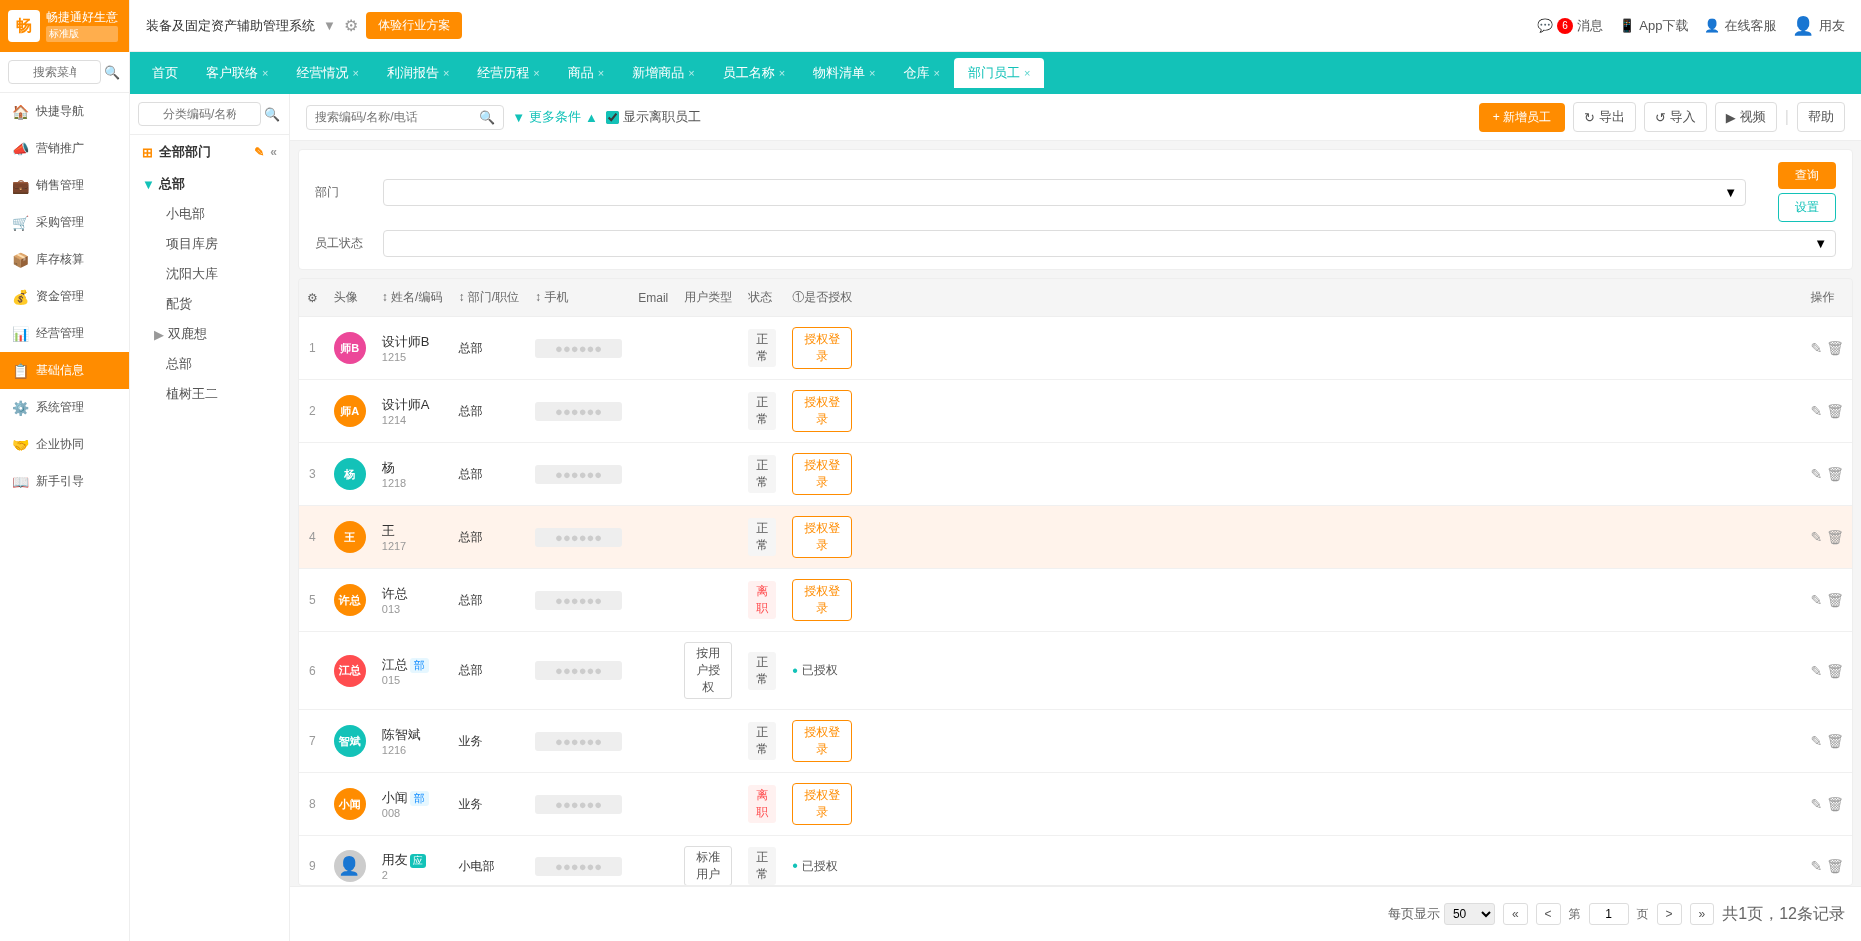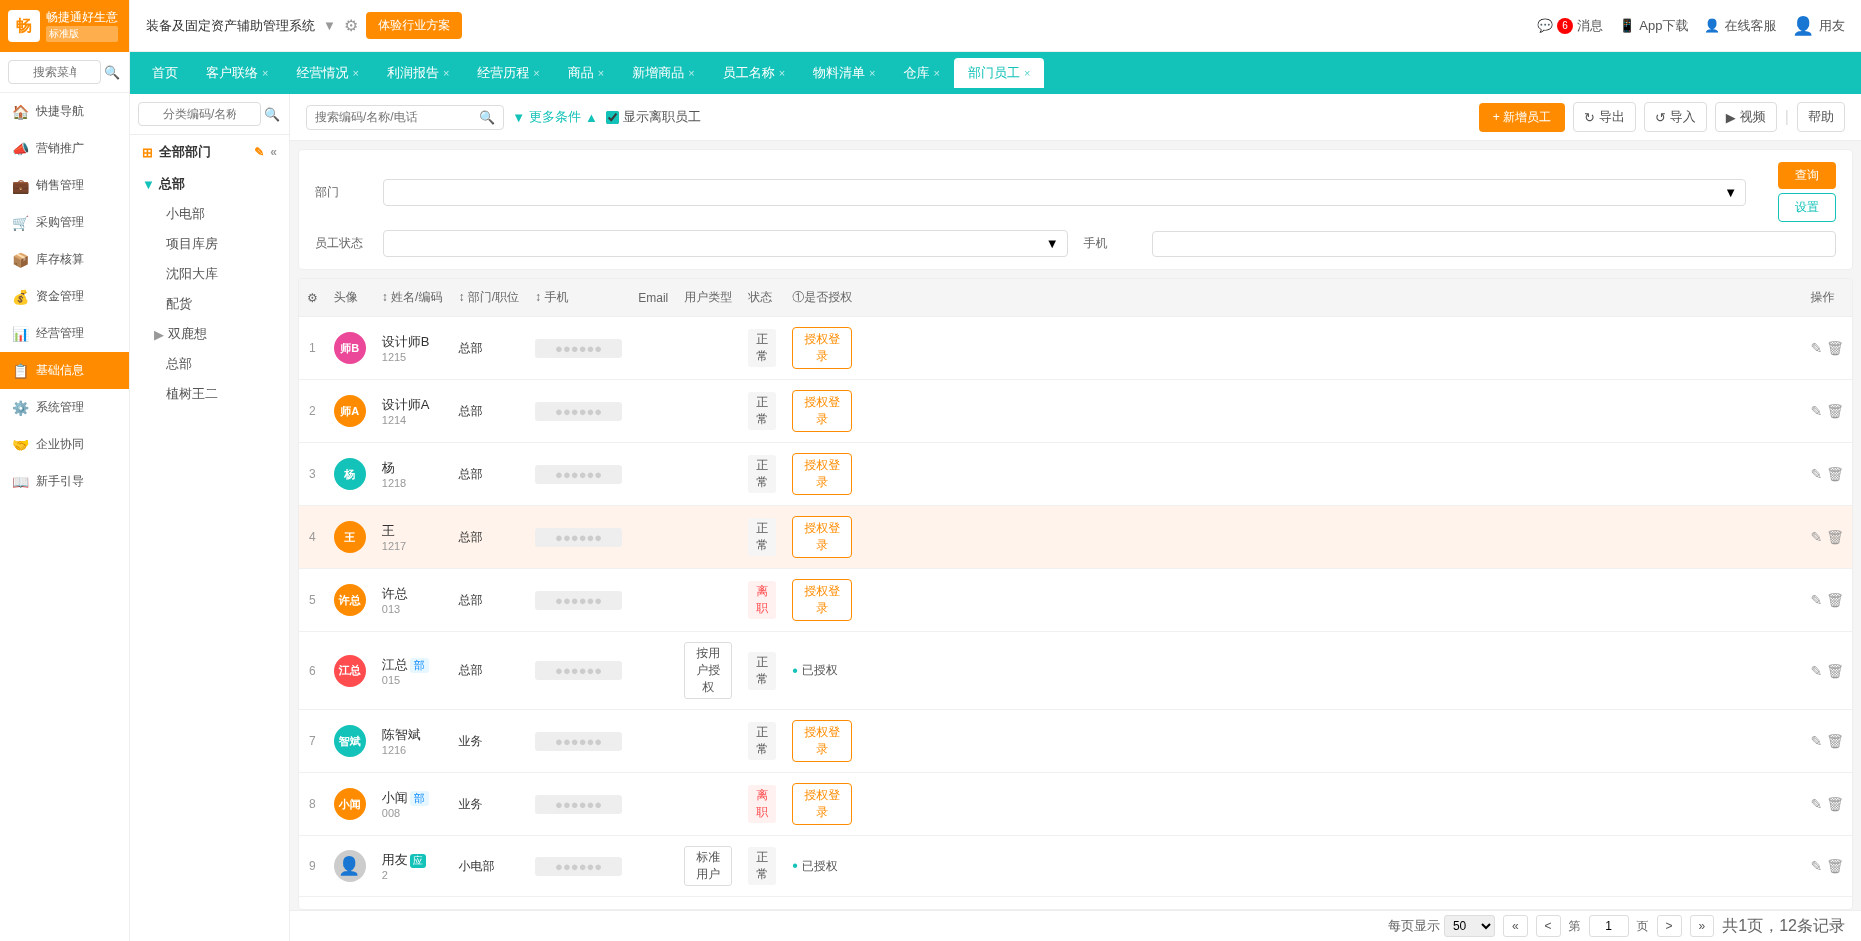--- a/index.html
+++ b/index.html
@@ -87,21 +87,21 @@
     .status-resigned { color: #ff4d4f; background: #fff1f0; border-radius: 3px; padding: 2px 8px; font-size: 12px; display: inline-block; }
     .btn-auth { background: #fff; color: #ff8c00; border: 1px solid #ff8c00; border-radius: 4px; padding: 3px 10px; cursor: pointer; font-size: 12px; }
     .authorized { color: #555; font-size: 12px; display: flex; align-items: center; gap: 4px; }
     .authorized-dot { color: #13c2b8; font-size: 16px; }
     .btn-user-auth { background: #fff; color: #555; border: 1px solid #ddd; border-radius: 3px; padding: 2px 8px; font-size: 12px; }
     .op-btns { display: flex; gap: 4px; }
     .op-btn { background: none; border: none; cursor: pointer; color: #999; font-size: 14px; }
     .dept-tag { display: inline-flex; align-items: center; background: #e6f7ff; color: #1890ff; border-radius: 3px; padding: 0 4px; font-size: 11px; margin-left: 2px; }
 
     
-    .pagination { background: #fff; border-top: 1px solid #eee; padding: 4px 16px; display: flex; align-items: center; justify-content: flex-end; gap: 8px; flex-shrink: 0; }
+    .pagination { background: #fff; border-top: 1px solid #eee; padding: 16px 16px; display: flex; align-items: center; justify-content: flex-end; gap: 8px; flex-shrink: 0; }
     .pagination-info { color: #666; font-size: 16px; }
     .pagination-btn { background: #fff; border: 1px solid #ddd; border-radius: 3px; padding: 3px 8px; cursor: pointer; color: #555; font-size: 12px; }
     .pagination-btn:disabled { color: #ccc; cursor: default; }
     .page-input { border: 1px solid #ddd; border-radius: 3px; padding: 3px 6px; width: 40px; text-align: center; font-size: 12px; }
     .per-page { display: flex; align-items: center; gap: 4px; color: #666; font-size: 12px; }
     .per-page select { border: 1px solid #ddd; border-radius: 3px; padding: 2px 4px; font-size: 12px; }
   </style>
 </head>
 <body>
 
@@ -336,24 +336,20 @@
           </div>
         </div>
         <div class="filter-row">
           <div class="filter-field">
             <span class="filter-label">员工状态</span>
             <div class="filter-select" style="min-width:220px;">
               <span></span>
               <span>▼</span>
             </div>
           </div>
-          <div class="filter-field">
-            <span class="filter-label">手机</span>
-            <input class="filter-input" type="text" style="min-width: 220px;">
-          </div>
         </div>
       </div>
 
       <div class="table-container">
         <table>
           <thead>
             <tr>
               <th style="width:36px;text-align:center;">⚙</th>
               <th>头像</th>
               <th>↕ 姓名/编码</th>

